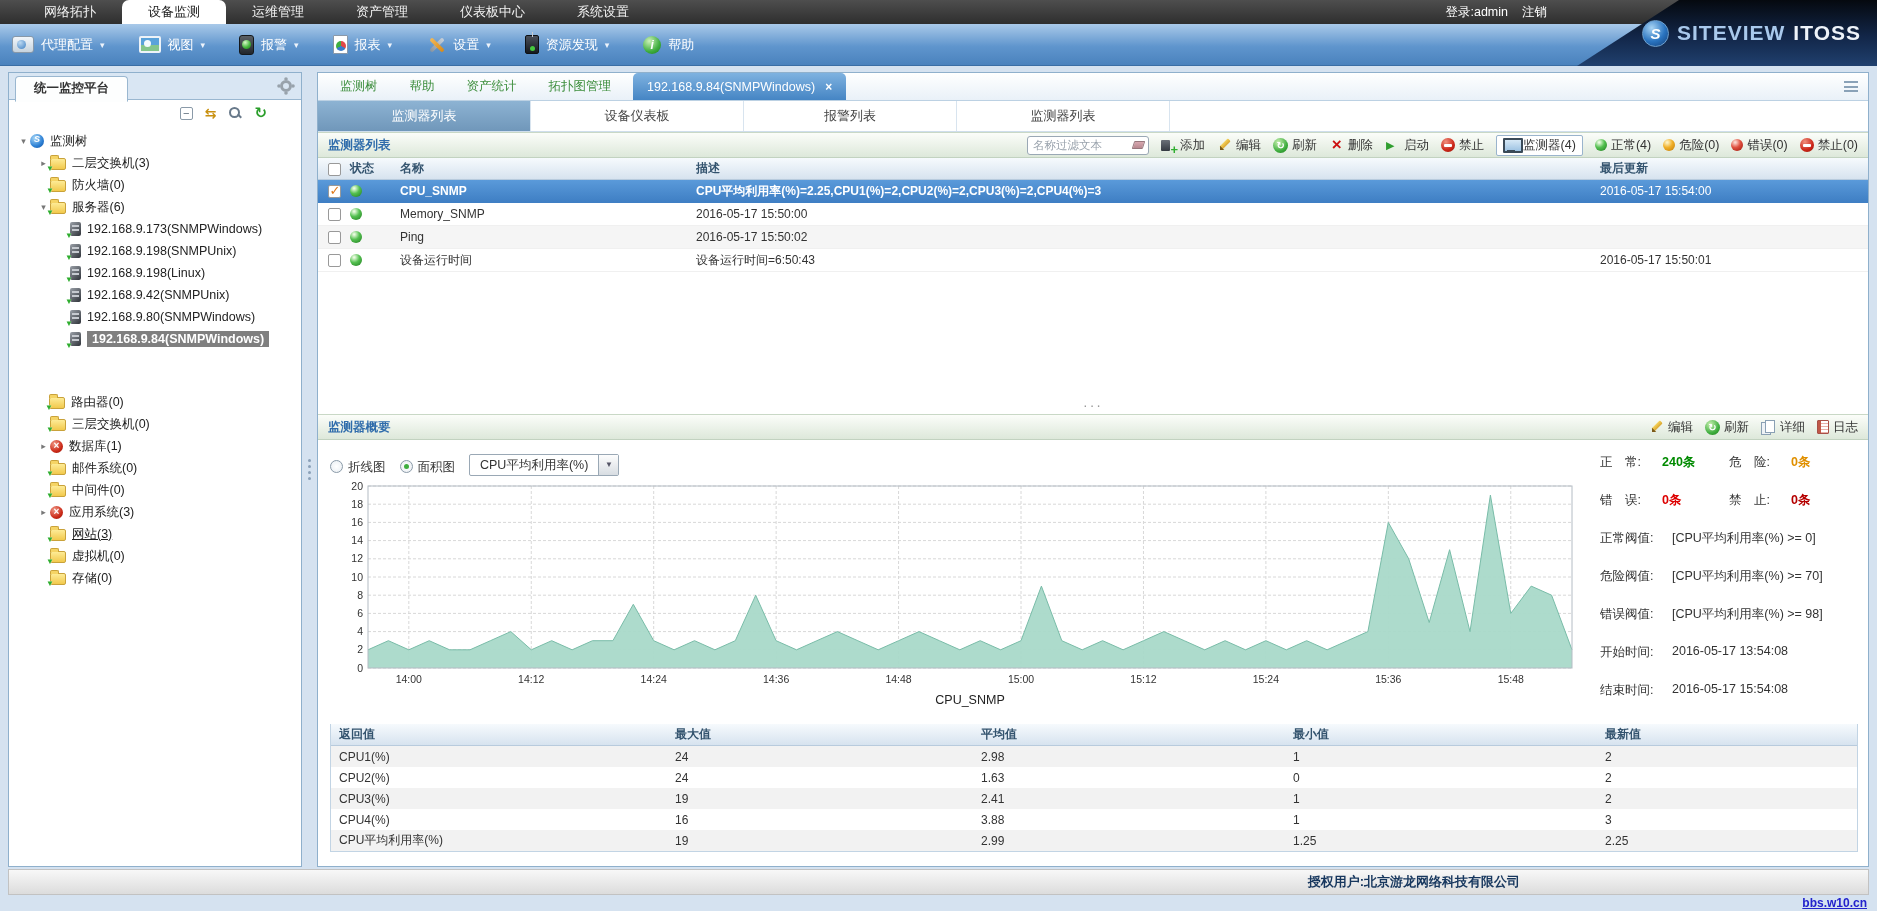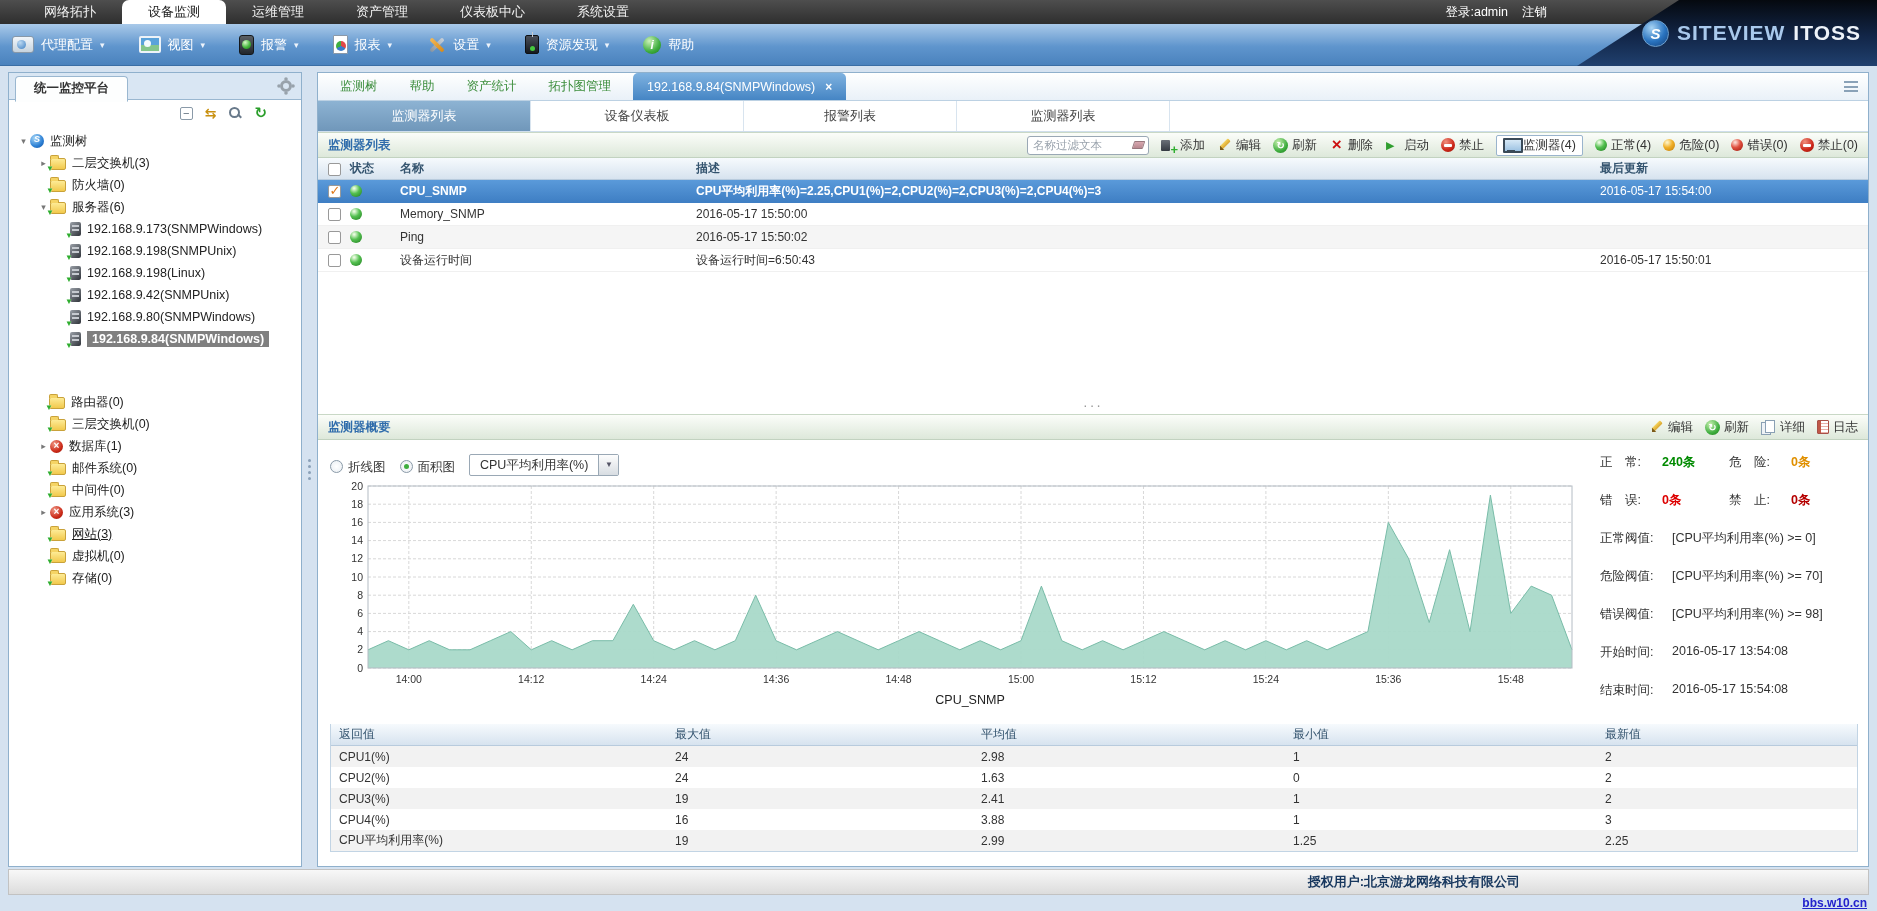--- a/index.html
+++ b/index.html
@@ -185,21 +185,21 @@
   .quad-cell { width:50%; display:flex; }
   .q-label { width:62px; }
   .q-val { font-weight:bold; }
   .info-row { display:flex; margin-bottom:21px; }
   .i-label { width:72px; flex:none; }
   .i-val { color:#333; }
 
   
   #stats-table { margin:4px 10px 0 12px; border:1px solid #c2d4e4; border-top:none; }
   .s-head { display:flex; height:22px; align-items:center; background:linear-gradient(#f6fafd,#d7e3ef); border-bottom:1px solid #b8cbdd;
-    font-size:12px; font-weight:normal; color:#33536e; }
+    font-size:12px; font-weight:bold; color:#33536e; }
   .s-row { display:flex; height:21px; align-items:center; font-size:12px; color:#333; }
   .s-row.alt { background:#f2f2f2; }
   .sc1 { width:344px; padding-left:8px; flex:none; }
   .sc2 { width:306px; flex:none; }
   .sc3 { width:312px; flex:none; }
   .sc4 { width:312px; flex:none; }
   .sc5 { flex:1; }
 
   
   #footer-bar { position:absolute; left:8px; right:8px; bottom:16px; height:26px;

